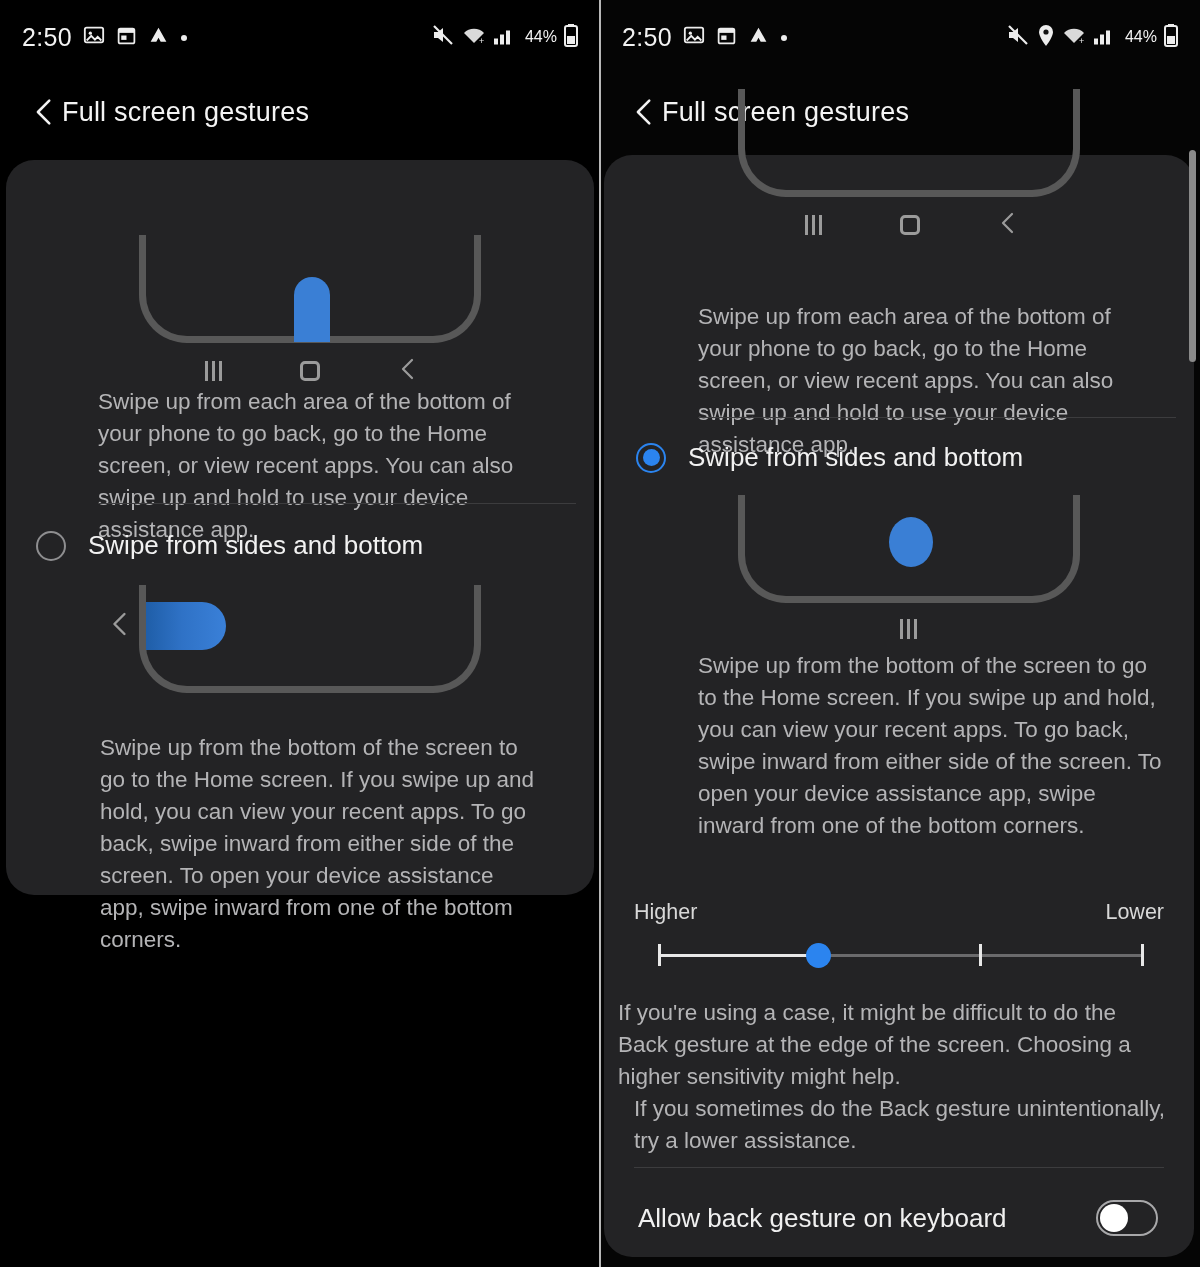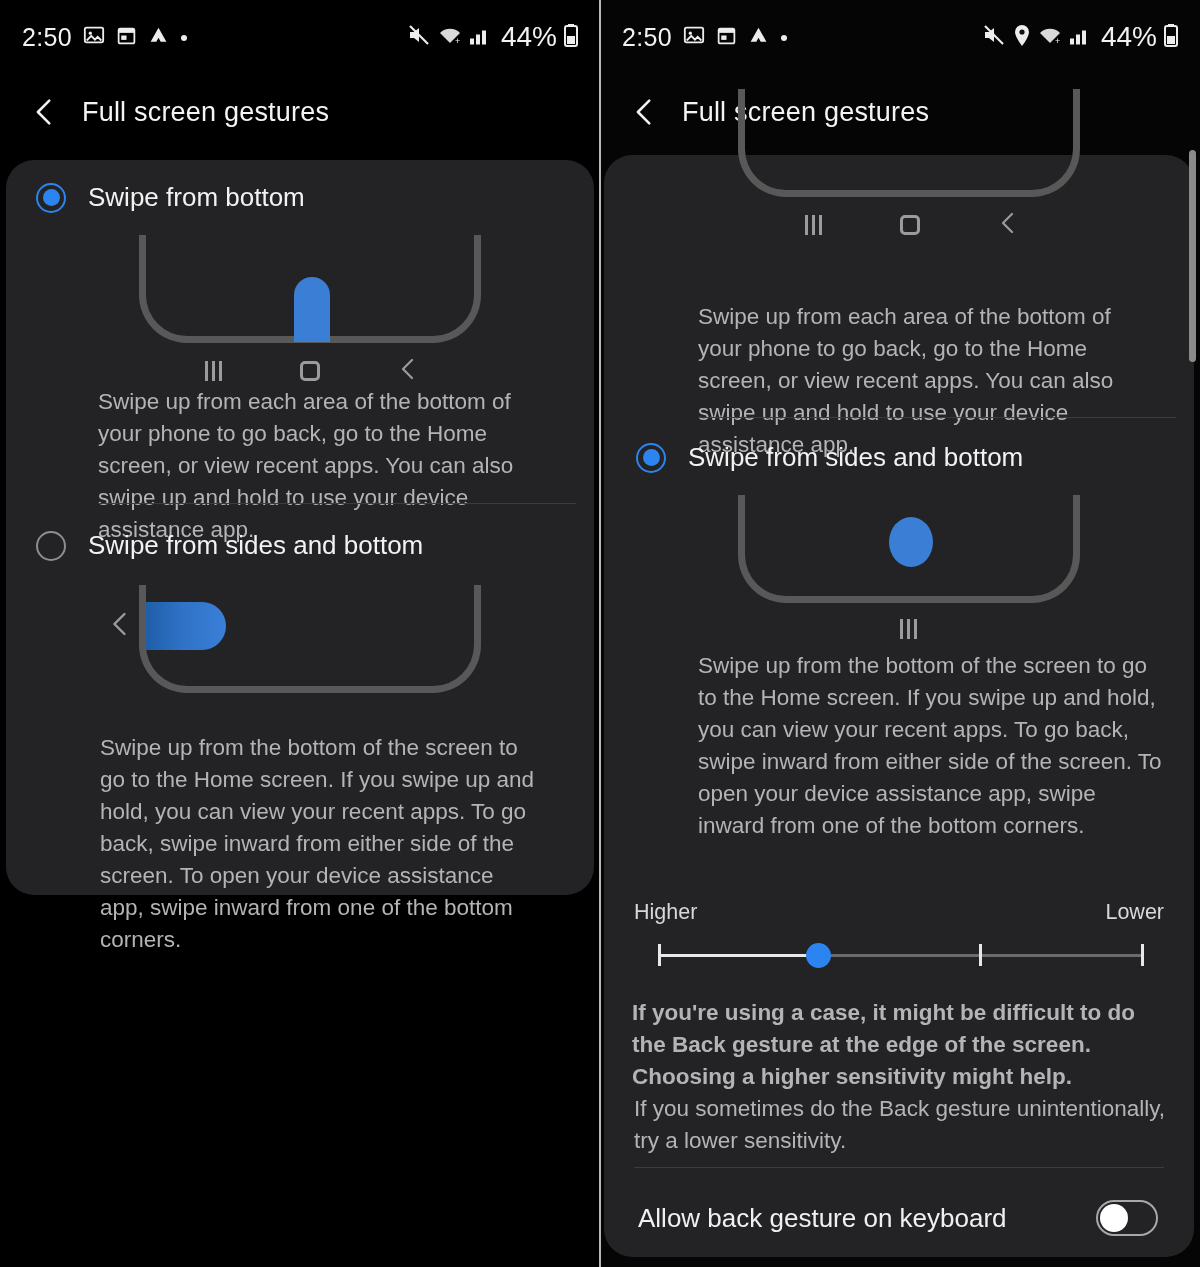--- a/index.html
+++ b/index.html
@@ -37,34 +37,34 @@
     padding: 0 22px 0 22px;
     color: #f2f2f2;
     justify-content: center;
   }
   .sb-left { display: flex; align-items: center; gap: 11px; }
   .sb-time { font-size: 25px; font-weight: 400; letter-spacing: .3px; }
   .sb-right {
     margin-left: auto;
     display: flex; align-items: center; gap: 7px;
   }
-  .sb-pct { font-size: 28px; font-weight: 400; margin-left: 3px; }
+  .sb-pct { font-size: 16px; font-weight: 400; margin-left: 3px; }
   .ico { display: block; }
 
   
   .appbar {
     position: absolute; top: 74px; left: 0;
     width: 100%; height: 76px;
     display: flex; align-items: center;
     padding-left: 28px;
   }
   .back-chevron { width: 34px; height: 34px; flex: 0 0 auto; cursor: pointer; }
   .appbar-title {
     font-size: 27px; color: #f4f4f4;
-    margin-left: 20px; font-weight: 400; letter-spacing: .2px;
+    font-weight: 400; letter-spacing: .2px;
   }
 
   
   .card {
     position: absolute;
     background: #232325;
     border-radius: 28px;
   }
   .card.left-card {
     left: 6px; top: 160px;
@@ -288,24 +288,20 @@
       <span class="back-chevron">
         <svg width="34" height="34" viewBox="0 0 24 24">
             <polyline points="15,4 7,12 15,20" fill="none" stroke="#f2f2f2" stroke-width="1.8" stroke-linecap="round" stroke-linejoin="round"></polyline>
           </svg>
       </span>
       <span class="appbar-title">Full screen gestures</span>
     </div>
 
     <div class="card left-card">
 
-      <div class="option-head" style="position:absolute; left:0; top:22px;">
-        <span class="radio on"></span>
-        <span class="option-label">Swipe from bottom</span>
-      </div>
 
       <div class="illus" style="position:absolute; left:0; top:75px; width:588px; height:190px;">
         <div class="phone-u" style="left:133px; top:0; width:342px; height:108px;"></div>
         <div class="pill-blue" style="left:288px; top:42px; width:36px; height:65px; border-top-left-radius:20px; border-top-right-radius:20px;"></div>
         <div class="navrow" style="left:160px; top:120px; width:290px; height:32px;">
           <span class="nav-recents">
               <i></i>
               <i></i>
               <i></i>
             </span>
@@ -467,23 +463,23 @@
 
       <div class="slider-wrap" style="left:54px; top:782px; width:486px; height:36px;">
         <div class="slider-track-bg"></div>
         <div class="slider-track-fill" style="width:33%;"></div>
         <div class="slider-tick" style="left:0;"></div>
         <div class="slider-tick" style="left:66%;"></div>
         <div class="slider-tick" style="left:calc(100% - 3px);"></div>
         <div class="slider-thumb" style="left:calc(33% - 12.5px);"></div>
       </div>
 
-      <div class="desc" style="left:28px; top:842px; width:540px;font-weight:bold;">If you're using a case, it might be difficult to do the Back gesture at the edge of the screen. Choosing a higher sensitivity might help.</div>
-
-      <div class="desc" style="left:30px; top:938px; width:540px;">If you sometimes do the Back gesture unintentionally, try a lower sensitivity.</div>
+      <div class="desc" style="left:14px; top:842px; width:540px;">If you're using a case, it might be difficult to do the Back gesture at the edge of the screen. Choosing a higher sensitivity might help.</div>
+
+      <div class="desc" style="left:30px; top:938px; width:540px;">If you sometimes do the Back gesture unintentionally, try a lower assistance.</div>
 
       <div class="hr" style="left:30px; top:1012px; width:530px;"></div>
 
       <div class="toggle-row" style="left:0; top:1030px; height:66px;">
         <span class="toggle-label">Allow back gesture on keyboard</span>
         <span class="switch">
           <span class="knob"></span>
         </span>
       </div>
     </div>

